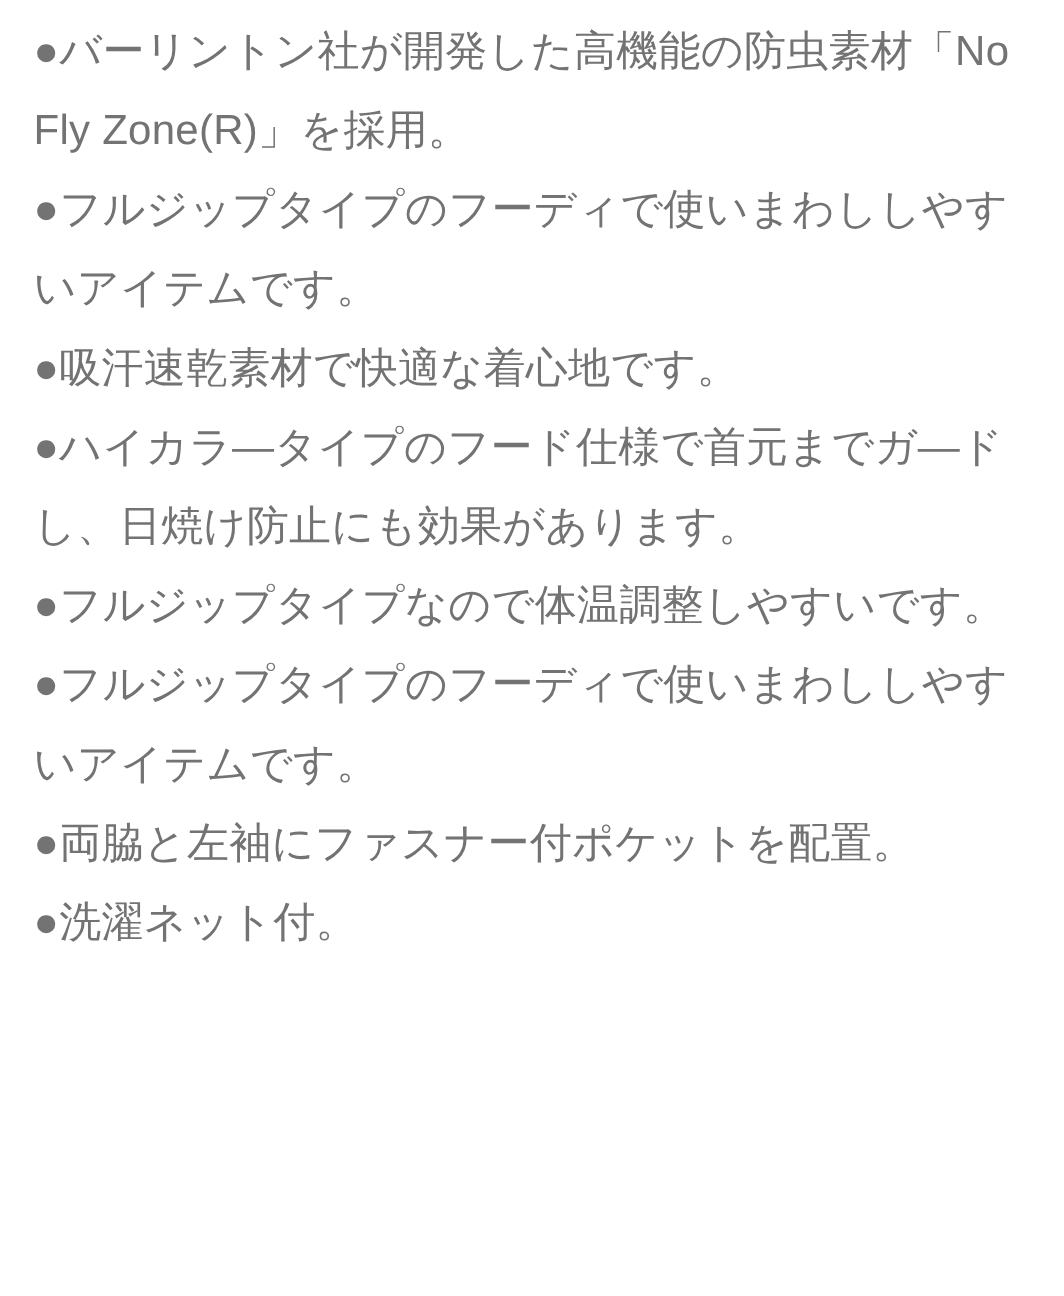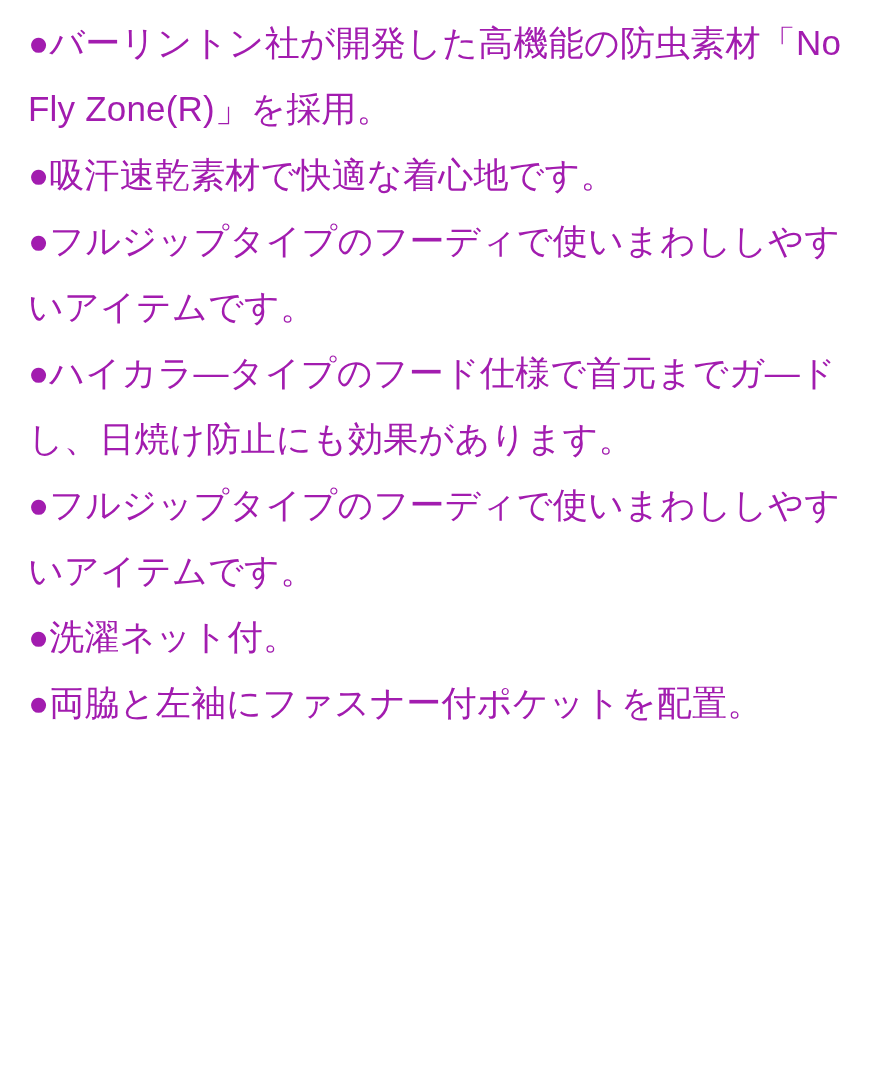--- a/index.html
+++ b/index.html
@@ -23,34 +23,35 @@
   }
   .feature-list {
     list-style: none;
     margin: 0;
     padding: 0;
   }
   .feature-item {
     font-size: 35px;
     line-height: 66px;
     letter-spacing: 0.2px;
-    color: #a21caf;
+    color: #737373;
     text-indent: 0;
     margin: 0;
     padding: 0;
     font-weight: 400;
     word-break: break-all;
   }
 </style>
 </head>
 <body>
 
 <div class="page">
   <ul class="feature-list">
     <li class="feature-item">●バーリントン社が開発した高機能の防虫素材「No Fly Zone(R)」を採用。</li>
+    <li class="feature-item">●フルジップタイプのフーディで使いまわししやすいアイテムです。</li>
     <li class="feature-item">●吸汗速乾素材で快適な着心地です。</li>
+    <li class="feature-item">●ハイカラ―タイプのフード仕様で首元までガ―ドし、日焼け防止にも効果があります。</li>
+    <li class="feature-item">●フルジップタイプなので体温調整しやすいです。</li>
     <li class="feature-item">●フルジップタイプのフーディで使いまわししやすいアイテムです。</li>
-    <li class="feature-item">●ハイカラ―タイプのフード仕様で首元までガ―ドし、日焼け防止にも効果があります。</li>
-    <li class="feature-item">●フルジップタイプのフーディで使いまわししやすいアイテムです。</li>
+    <li class="feature-item">●両脇と左袖にファスナー付ポケットを配置。</li>
     <li class="feature-item">●洗濯ネット付。</li>
-    <li class="feature-item">●両脇と左袖にファスナー付ポケットを配置。</li>
   </ul>
 </div>
 
 </body></html>

